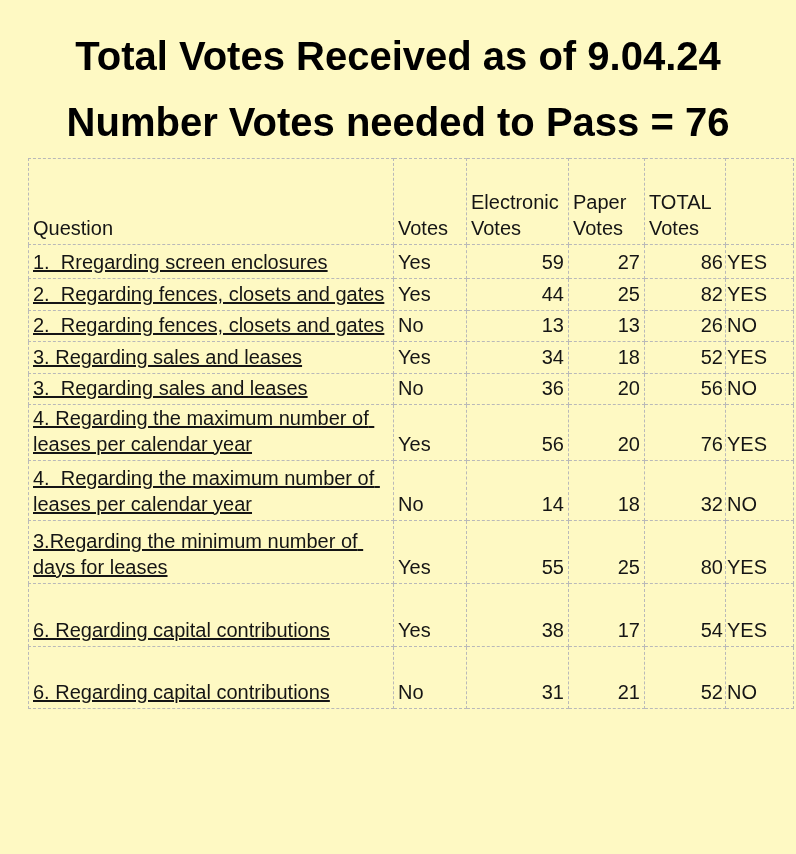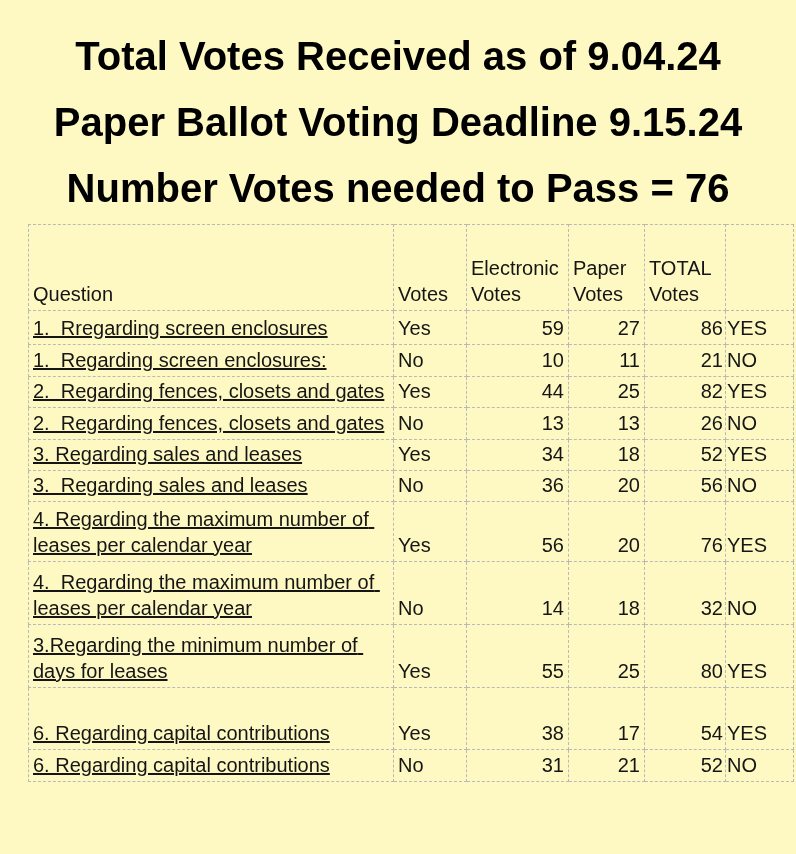--- a/index.html
+++ b/index.html
@@ -74,21 +74,20 @@
   tbody tr:nth-child(11) { height: 32px; }
   tbody tr:nth-child(12) { height: 30px; }
 </style>
 </head>
 <body>
 
 <div class="page">
 
   <header class="titles">
     <div class="title-line">Total Votes Received as of 9.04.24</div>
-    <div class="title-line">Paper Ballot Voting Deadline 9.15.24</div>
     <div class="title-line">Number Votes needed to Pass = 76</div>
   </header>
 
   <table class="votes-table">
     <colgroup>
       <col style="width:365px">
       <col style="width:73px">
       <col style="width:102px">
       <col style="width:76px">
       <col style="width:81px">
@@ -108,28 +107,20 @@
       </tr>
     </thead>
     <tbody>
         <tr>
           <td class="col-question">1.  Rregarding screen enclosures</td>
           <td class="col-vote">Yes</td>
           <td class="col-electronic">59</td>
           <td class="col-paper">27</td>
           <td class="col-total">86</td>
           <td class="col-result">YES</td>
-        </tr>
-        <tr>
-          <td class="col-question">1.  Regarding screen enclosures:</td>
-          <td class="col-vote">No</td>
-          <td class="col-electronic">10</td>
-          <td class="col-paper">11</td>
-          <td class="col-total">21</td>
-          <td class="col-result">NO</td>
         </tr>
         <tr>
           <td class="col-question">2.  Regarding fences, closets and gates</td>
           <td class="col-vote">Yes</td>
           <td class="col-electronic">44</td>
           <td class="col-paper">25</td>
           <td class="col-total">82</td>
           <td class="col-result">YES</td>
         </tr>
         <tr>

